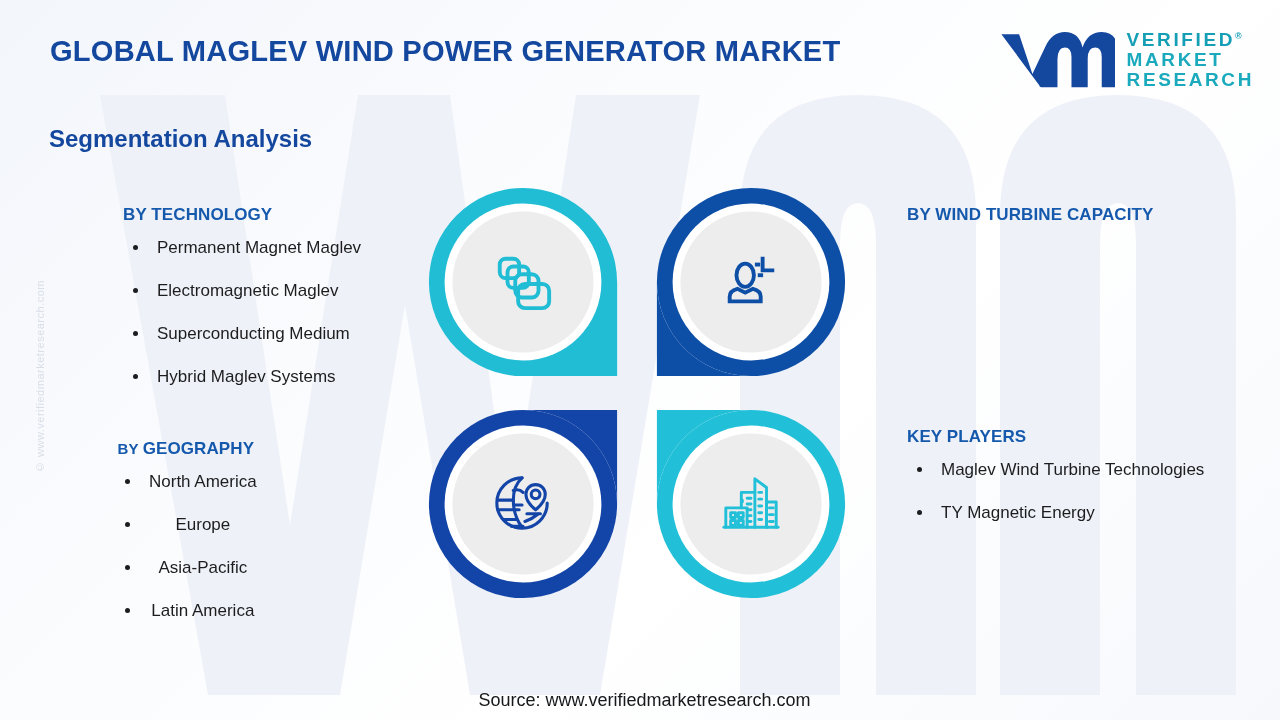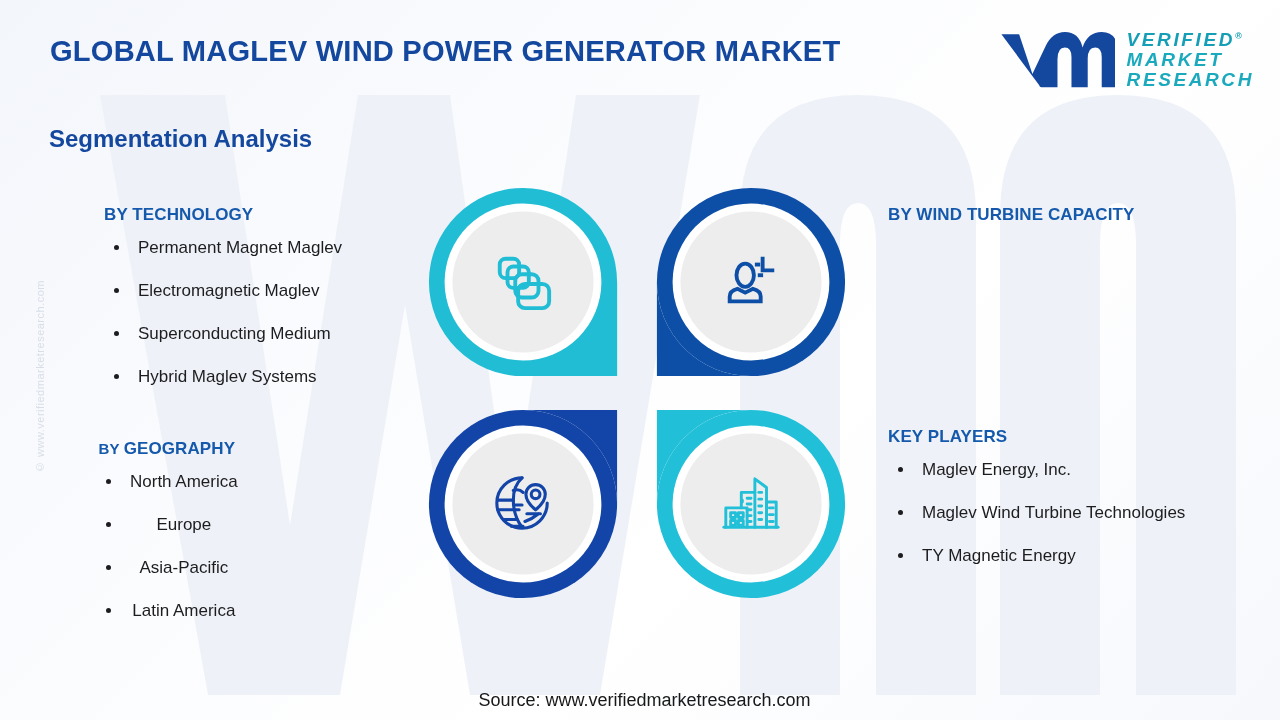--- a/index.html
+++ b/index.html
@@ -36,30 +36,30 @@
     transform:scaleX(.97);transform-origin:left center;
   }
   .subtitle{
     position:absolute;left:49px;top:117px;
     font-size:24px;font-weight:bold;color:#14479e;margin-top:8px;
   }
 
   
   .logo{position:absolute;right:26px;top:26px;display:flex;align-items:center;gap:12px;}
   .logo-mark{width:118px;height:68px;display:block;}
-  .logo-text{line-height:1.06;font-style:italic;}
+  .logo-text{line-height:1.06;}
   .logo-text div{
     font-size:19px;font-weight:bold;letter-spacing:2.6px;color:#1aa9bd;
     white-space:nowrap;position:relative;
   }
   .logo-text div.l1{color:#159fb6;}
   .reg{font-size:9px;vertical-align:super;letter-spacing:0;}
 
   
-  .block{position:absolute;}
+  .block{position:absolute;margin-left:19px;}
   .blk-head{
     font-size:17px;font-weight:bold;color:#1559ad;
     letter-spacing:.1px;margin-bottom:14px;white-space:nowrap;
   }
   .blk-head .lead{font-size:15px;}
   ul.blk-list{list-style:none;margin:0;padding:0;}
   ul.blk-list li{
     position:relative;padding-left:34px;
     font-size:17px;color:#1d1d1f;line-height:1;
     margin-bottom:26px;white-space:nowrap;
@@ -153,21 +153,20 @@
     <div class="blk-head">
       <span class="lead"></span><span>BY WIND TURBINE CAPACITY</span>
     </div>
   </div>
 
   <div class="block" id="block-players">
     <div class="blk-head">
       <span class="lead"></span><span>KEY PLAYERS</span>
     </div>
     <ul class="blk-list">
-      <li>Maglev Energy, Inc.</li>
       <li>Maglev Wind Turbine Technologies</li>
       <li>TY Magnetic Energy</li>
     </ul>
   </div>
 
   <div class="quad">
 
     <div class="ring" id="ring-technology">
       <svg viewBox="0 0 100 100" xmlns="http://www.w3.org/2000/svg">
         <path d="M50 2 A48 48 0 1 1 2 50 A48 48 0 0 1 50 2 Z M98 50 L98 98 L50 98 A48 48 0 0 0 98 50 Z" fill="#20bdd5"></path>

